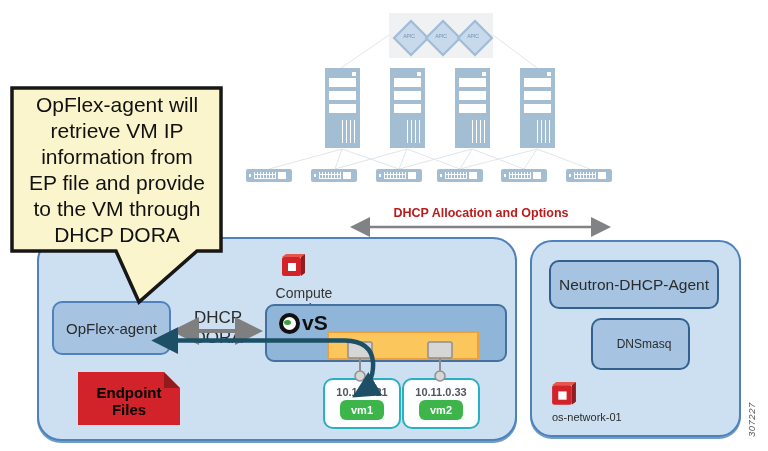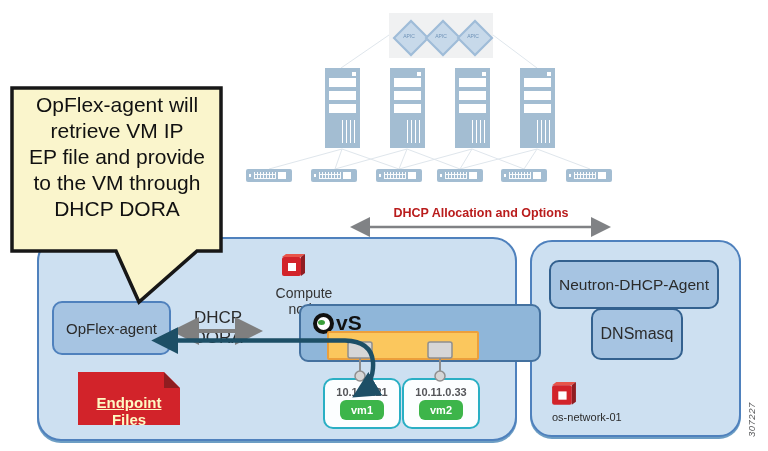--- a/index.html
+++ b/index.html
@@ -32,24 +32,24 @@
   
   .container-big{background:#cde0f1;border:2px solid #4f81bd;border-radius:24px;
                  box-shadow:0 2px 0 #6d9ec4;}
   .left-container{left:37px;top:237px;width:476px;height:200px;}
   .right-container{left:530px;top:240px;width:207px;height:193px;border-radius:22px;}
 
   .inner-box{background:#a6c4e2;border:2px solid #4f81bd;border-radius:10px;
              display:flex;align-items:center;justify-content:center;color:#2b2b2b;}
   .opflex{left:52px;top:301px;width:115px;height:50px;font-size:15px;}
   .neutron{left:549px;top:260px;width:166px;height:45px;font-size:15.5px;border-color:#33618f;}
-  .dnsmasq{left:591px;top:308px;width:88px;height:48px;font-size:16px;border-color:#33618f;}
+  .dnsmasq{left:591px;top:318px;width:88px;height:48px;font-size:12px;border-color:#33618f;padding-left:7px;}
 
   .ovs-box{left:265px;top:304px;width:238px;height:54px;background:#8fb6d9;
-           border:2px solid #44719f;border-radius:9px;margin-left:34px;}
+           border:2px solid #44719f;border-radius:9px;}
   .ovs-logo{position:absolute;left:12px;top:5px;display:flex;align-items:center;}
   .ovs-ring{display:inline-block;width:13px;height:13px;border:4px solid #101010;
             border-radius:50%;background:#fff;position:relative;}
   .ovs-ring::after{content:"";position:absolute;left:1px;top:3px;width:7px;height:5px;
             background:#3a9e3a;border-radius:50%;}
   .ovs-text{font-size:21px;font-weight:bold;color:#101010;margin-left:2px;}
   .orange-bar{left:327px;top:331px;width:148px;height:25px;background:#fbc75d;
               border:2px solid #ec9f3b;border-radius:2px;}
 
   
@@ -57,22 +57,22 @@
   .vm1{left:323px;top:378px;} .vm2{left:402px;top:378px;}
   .vm-ip{position:absolute;top:6px;left:0;width:100%;text-align:center;font-size:11px;
          font-weight:bold;color:#55565a;}
   .vm-green{position:absolute;top:20px;left:15px;width:44px;height:20px;background:#3db54a;
             border-radius:6px;color:#fff;font-size:11px;font-weight:bold;display:flex;
             align-items:center;justify-content:center;}
 
   
   .endpoint{left:78px;top:372px;width:102px;height:53px;background:#d2232a;
             clip-path:polygon(0 0,calc(100% - 16px) 0,100% 16px,100% 100%,0 100%);
-            color:#fef9c3;font-weight:bold;font-size:15px;text-align:center;line-height:17px;
-            padding-top:22px;box-sizing:border-box;text-decoration:underline;}
+            color:#000000;font-weight:bold;font-size:15px;text-align:center;line-height:17px;
+            padding-top:12px;box-sizing:border-box;}
   .endpoint .fold{position:absolute;top:0;right:0;width:0;height:0;
             border-left:16px solid #8f1d20;border-top:16px solid transparent;}
 
   
   .node-label{font-size:14px;color:#333;text-align:center;}
   .osnet-label{left:552px;top:411px;width:110px;font-size:11px;color:#2b2b2b;}
   .watermark{left:746px;top:397px;height:40px;font-size:9.5px;color:#58595b;font-style:italic;
              writing-mode:vertical-rl;transform:rotate(180deg);letter-spacing:.5px;}
 
   
@@ -267,18 +267,19 @@
     <line x1="177" y1="331" x2="257" y2="331" stroke="#7f7f7f" stroke-width="4" marker-start="url(#ah-gray)" marker-end="url(#ah-gray)"></line>
 
     <path d="M158,340.5 H345 C365,341 372,350 373,362 C374,376 368,388 358,394" fill="none" stroke="#1d4f66" stroke-width="4.5" stroke-linecap="round" marker-start="url(#ah-dark)" marker-end="url(#ah-dark)"></path>
 
     <path d="M12,88 L221,88 L221,251 L197,251 L139,302 L116,251 L12,251 Z" fill="#faf5cc" stroke="#171717" stroke-width="3.5" stroke-linejoin="miter"></path>
   </svg>
 
   <div class="abs callout-text">
     <span>OpFlex-agent will</span>
     <span>retrieve VM IP</span>
+    <span>information from</span>
     <span>EP file and provide</span>
     <span>to the VM through</span>
     <span>DHCP DORA</span>
   </div>
 
 </div>
 
 </body></html>

